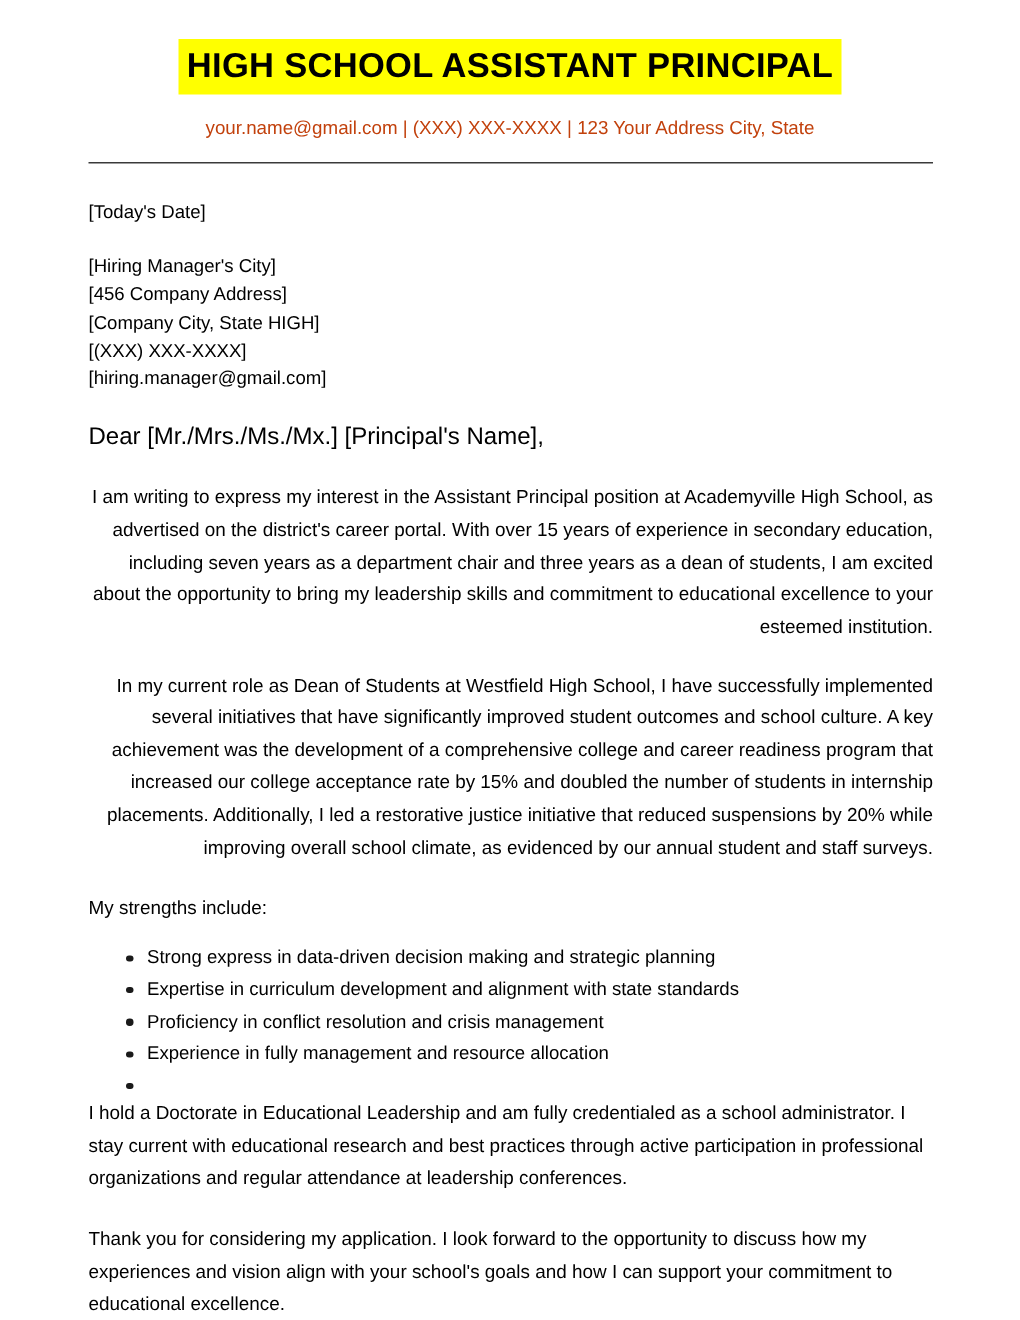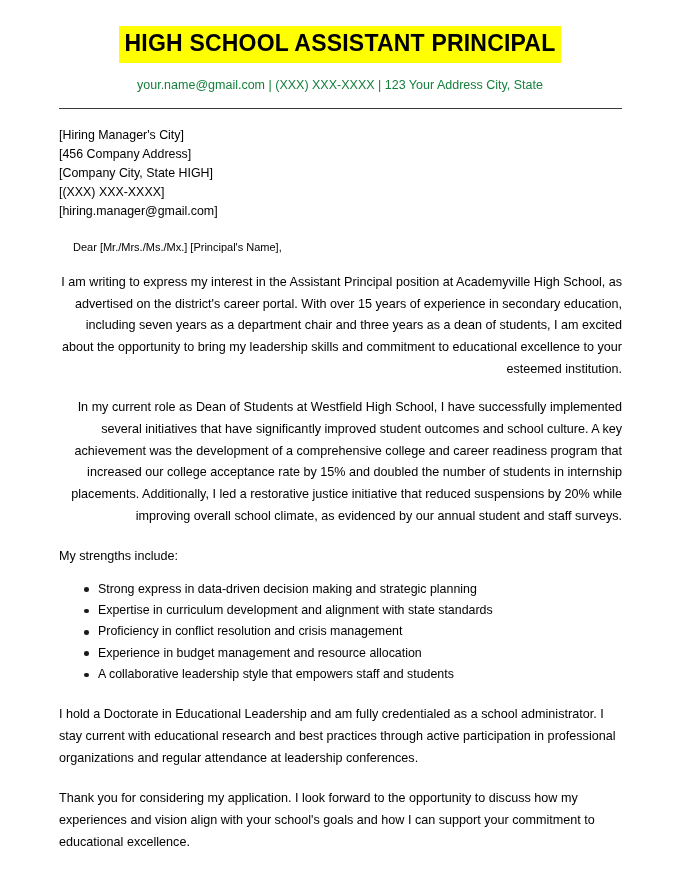--- a/index.html
+++ b/index.html
@@ -41,21 +41,21 @@
     background-color: #ffff00;
     padding: 3px 6px 4px 6px;
     margin: 0;
     white-space: nowrap;
   }
 
   .contact-line {
     margin: 14px 0 0 0;
     font-size: 12.5px;
     line-height: 1.4;
-    color: #15803d;
+    color: #c2410c;
     text-align: center;
   }
 
   .header-rule {
     margin: 14px auto 0 auto;
     width: 563px;
     height: 0;
     border: 0;
     border-top: 1.6px solid #3a3a3a;
   }
@@ -75,23 +75,22 @@
   .recipient-block {
     margin-top: 17px;
   }
   .recipient-block .addr-line {
     font-size: 12.4px;
     line-height: 1.52;
   }
 
   .salutation {
     margin-top: 18px;
-    font-size: 11px;
+    font-size: 16px;
     line-height: 1.5;
-    margin-left: 14px;
   }
 
   .para {
     margin-top: 17px;
     font-size: 12.6px;
     line-height: 1.72;
     text-align: right;
   }
 
   .strengths-lead {
@@ -133,20 +132,21 @@
 <div class="page">
 
   <div class="letter-header">
     <h1 class="job-title">HIGH SCHOOL ASSISTANT PRINCIPAL</h1>
     <div class="contact-line">your.name@gmail.com | (XXX) XXX-XXXX | 123 Your Address City, State</div>
     <hr class="header-rule">
   </div>
 
   <div class="letter-body">
 
+    <div class="date-line">[Today's Date]</div>
 
     <div class="recipient-block">
       <div class="addr-line">[Hiring Manager's City]</div>
       <div class="addr-line">[456 Company Address]</div>
       <div class="addr-line">[Company City, State HIGH]</div>
       <div class="addr-line">[(XXX) XXX-XXXX]</div>
       <div class="addr-line">[hiring.manager@gmail.com]</div>
     </div>
 
     <div class="salutation">Dear [Mr./Mrs./Ms./Mx.] [Principal's Name],</div>
@@ -165,25 +165,24 @@
       <li>
         <span class="bullet-dot"></span>
         <span>Expertise in curriculum development and alignment with state standards</span>
       </li>
       <li>
         <span class="bullet-dot"></span>
         <span>Proficiency in conflict resolution and crisis management</span>
       </li>
       <li>
         <span class="bullet-dot"></span>
-        <span>Experience in budget management and resource allocation</span>
+        <span>Experience in fully management and resource allocation</span>
       </li>
       <li>
         <span class="bullet-dot"></span>
-        <span>A collaborative leadership style that empowers staff and students</span>
       </li>
     </ul>
 
     <p class="closing-para">I hold a Doctorate in Educational Leadership and am fully credentialed as a school administrator. I stay current with educational research and best practices through active participation in professional organizations and regular attendance at leadership conferences.</p>
 
     <p class="closing-para">Thank you for considering my application. I look forward to the opportunity to discuss how my experiences and vision align with your school's goals and how I can support your commitment to educational excellence.</p>
 
   </div>
 </div>
 

